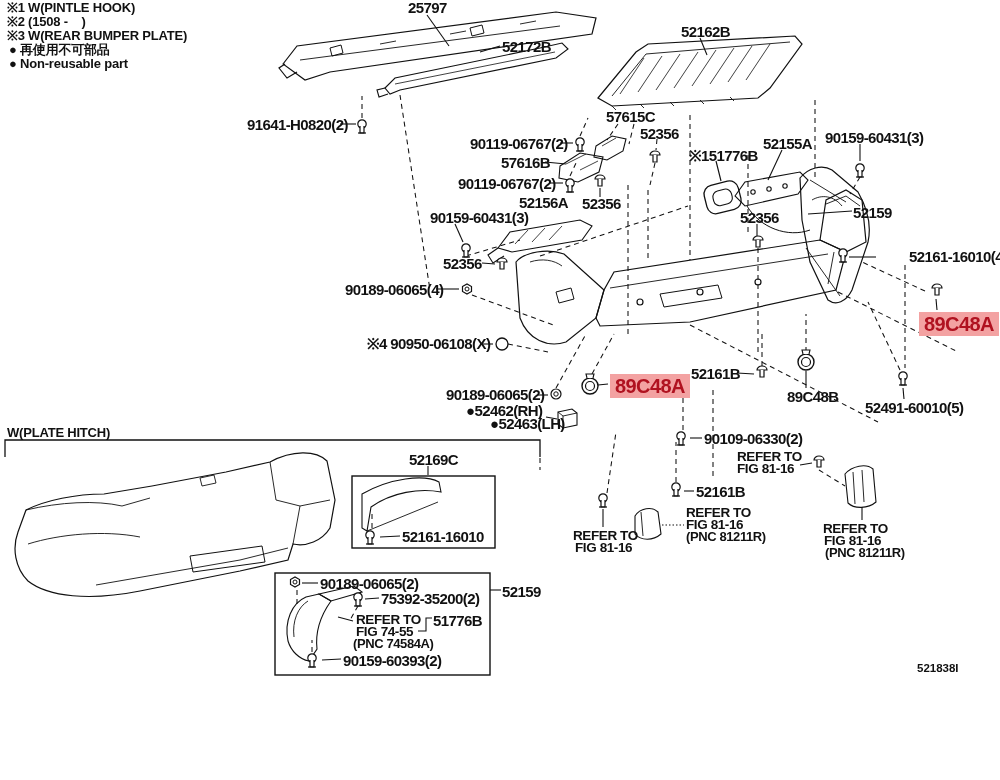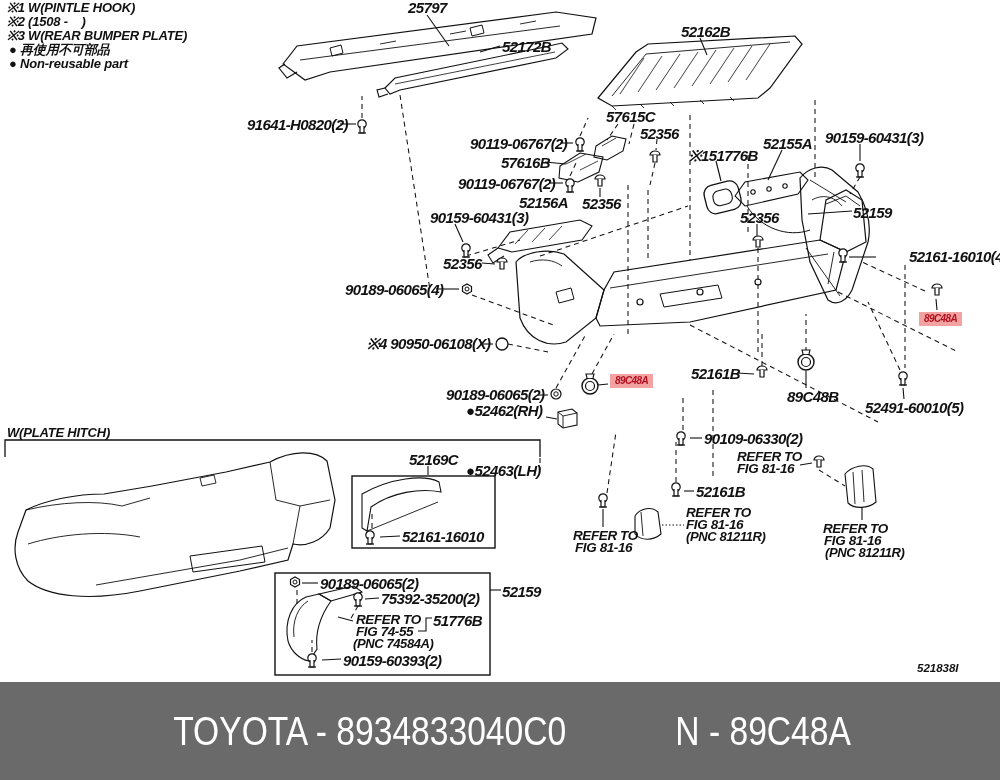--- a/index.html
+++ b/index.html
@@ -1,23 +1,23 @@
 <!DOCTYPE html>
 <html><head>
 <meta charset="utf-8">
 <style>
   html,body{margin:0;padding:0;background:#fff;}
   #page{position:relative;width:1000px;height:780px;background:#ffffff;overflow:hidden;
         font-family:"Liberation Sans",sans-serif;}
   #art{position:absolute;left:0;top:0;}
-  #label-layer{position:absolute;left:0;top:0;width:1000px;height:682px;font-style:italic;}
+  #label-layer{position:absolute;left:0;top:0;width:1000px;height:682px;}
   .lbl{position:absolute;white-space:pre;color:#111;line-height:1;
        font-family:"Liberation Sans",sans-serif;}
   .lbl.part{font-size:15px;font-weight:700;letter-spacing:-0.6px;}
-  .lbl.part-hl{font-size:10px;font-weight:700;letter-spacing:-0.6px;
+  .lbl.part-hl{font-size:20px;font-weight:700;letter-spacing:-0.6px;
        background:#f3a2a2;color:#b01220;padding:2px 5px;}
   .lbl.ref{font-size:13.5px;font-weight:700;letter-spacing:-0.4px;}
   .lbl.ref-small{font-size:13px;font-weight:700;letter-spacing:-0.4px;}
   .lbl.legend{font-size:13px;font-weight:700;letter-spacing:-0.2px;}
   .lbl.small{font-size:11.5px;font-weight:600;}
   #footer-bar{position:absolute;left:0;top:682px;width:1000px;height:98px;background:#6a6a6a;
        display:flex;align-items:center;justify-content:center;gap:46px;}
   .footer-text{color:#fff;font-size:41px;font-weight:400;letter-spacing:0;
        transform:scaleX(0.82);transform-origin:center;white-space:pre;
        font-family:"Liberation Sans",sans-serif;}
@@ -304,21 +304,21 @@
       <div class="lbl part" style="left: 443px; top: 256px;">52356</div>
       <div class="lbl part" style="left: 345px; top: 282px;">90189-06065(4)</div>
       <div class="lbl part" style="left: 367px; top: 336px;">※4 90950-06108(X)</div>
       <div class="lbl part-hl" style="left: 919px; top: 312px;">89C48A</div>
       <div class="lbl part" style="left: 446px; top: 387px;">90189-06065(2)</div>
       <div class="lbl part-hl" style="left: 610px; top: 374px;">89C48A</div>
       <div class="lbl part" style="left: 691px; top: 366px;">52161B</div>
       <div class="lbl part" style="left: 787px; top: 389px;">89C48B</div>
       <div class="lbl part" style="left: 865px; top: 400px;">52491-60010(5)</div>
       <div class="lbl part" style="left: 466px; top: 403px;">●52462(RH)</div>
-      <div class="lbl part" style="left: 466px; top: 416px; margin-top: 47px;">●52463(LH)</div>
+      <div class="lbl part" style="left: 490px; top: 416px;">●52463(LH)</div>
       <div class="lbl part" style="left: 704px; top: 431px; text-align: right;">90109-06330(2)</div>
       <div class="lbl ref" style="left: 737px; top: 450px;">REFER TO</div>
       <div class="lbl ref" style="left: 737px; top: 462px;">FIG 81-16</div>
       <div class="lbl part" style="left: 696px; top: 484px;">52161B</div>
       <div class="lbl ref" style="left: 686px; top: 506px;">REFER TO</div>
       <div class="lbl ref" style="left: 686px; top: 518px;">FIG 81-16</div>
       <div class="lbl ref-small" style="left: 686px; top: 530px;">(PNC 81211R)</div>
       <div class="lbl ref" style="left: 573px; top: 529px;">REFER TO</div>
       <div class="lbl ref" style="left: 575px; top: 541px;">FIG 81-16</div>
       <div class="lbl ref" style="left: 823px; top: 522px;">REFER TO</div>
@@ -331,18 +331,14 @@
       <div class="lbl part" style="left: 381px; top: 591px;">75392-35200(2)</div>
       <div class="lbl ref" style="left: 356px; top: 613px;">REFER TO</div>
       <div class="lbl ref" style="left: 356px; top: 625px;">FIG 74-55</div>
       <div class="lbl ref-small" style="left: 353px; top: 637px;">(PNC 74584A)</div>
       <div class="lbl part" style="left: 433px; top: 613px;">51776B</div>
       <div class="lbl part" style="left: 343px; top: 653px;">90159-60393(2)</div>
       <div class="lbl part" style="left: 502px; top: 584px;">52159</div>
       <div class="lbl small" style="left: 917px; top: 663px;">521838I</div>
     </div>
 
-  <div id="footer-bar">
-    <span class="footer-text">TOYOTA - 8934833040C0</span>
-    <span class="footer-text">N - 89C48A</span>
-  </div>
 
 </div>
 
 </body></html>

